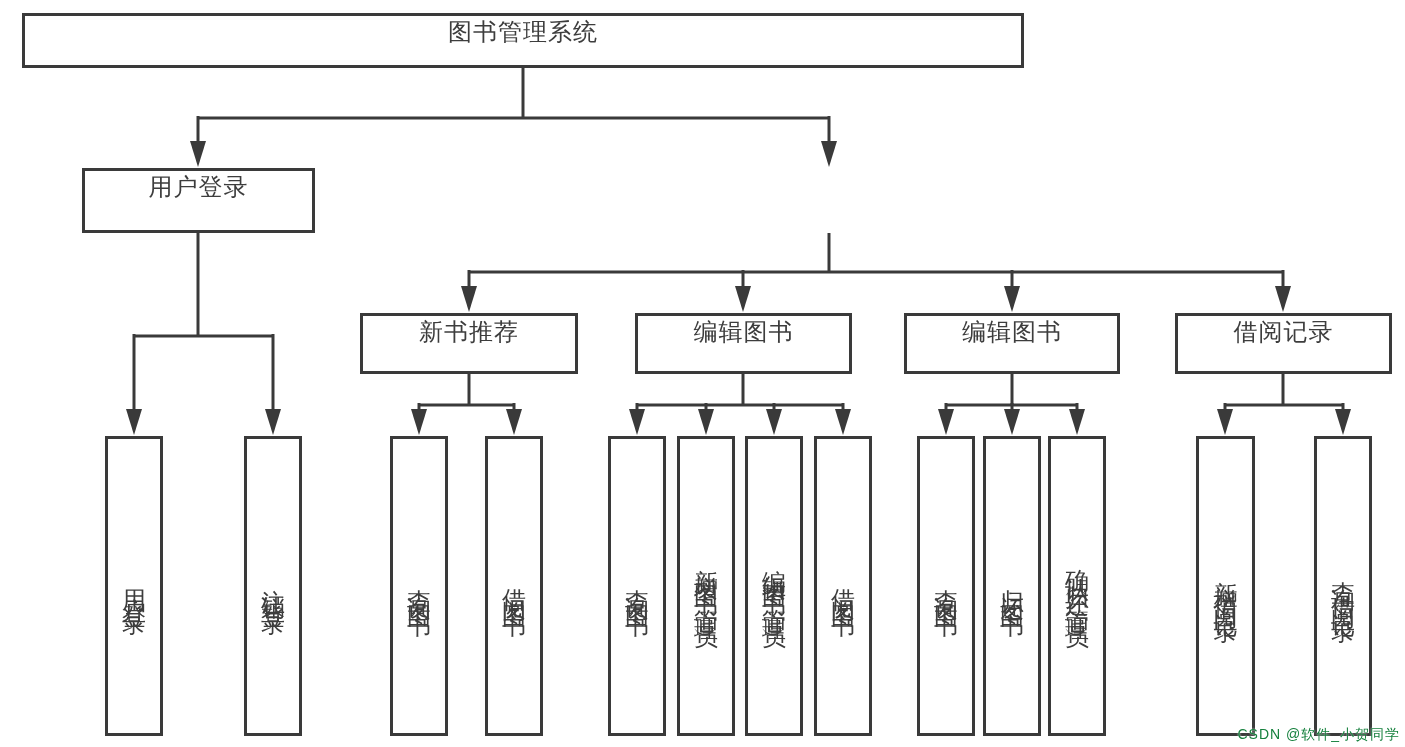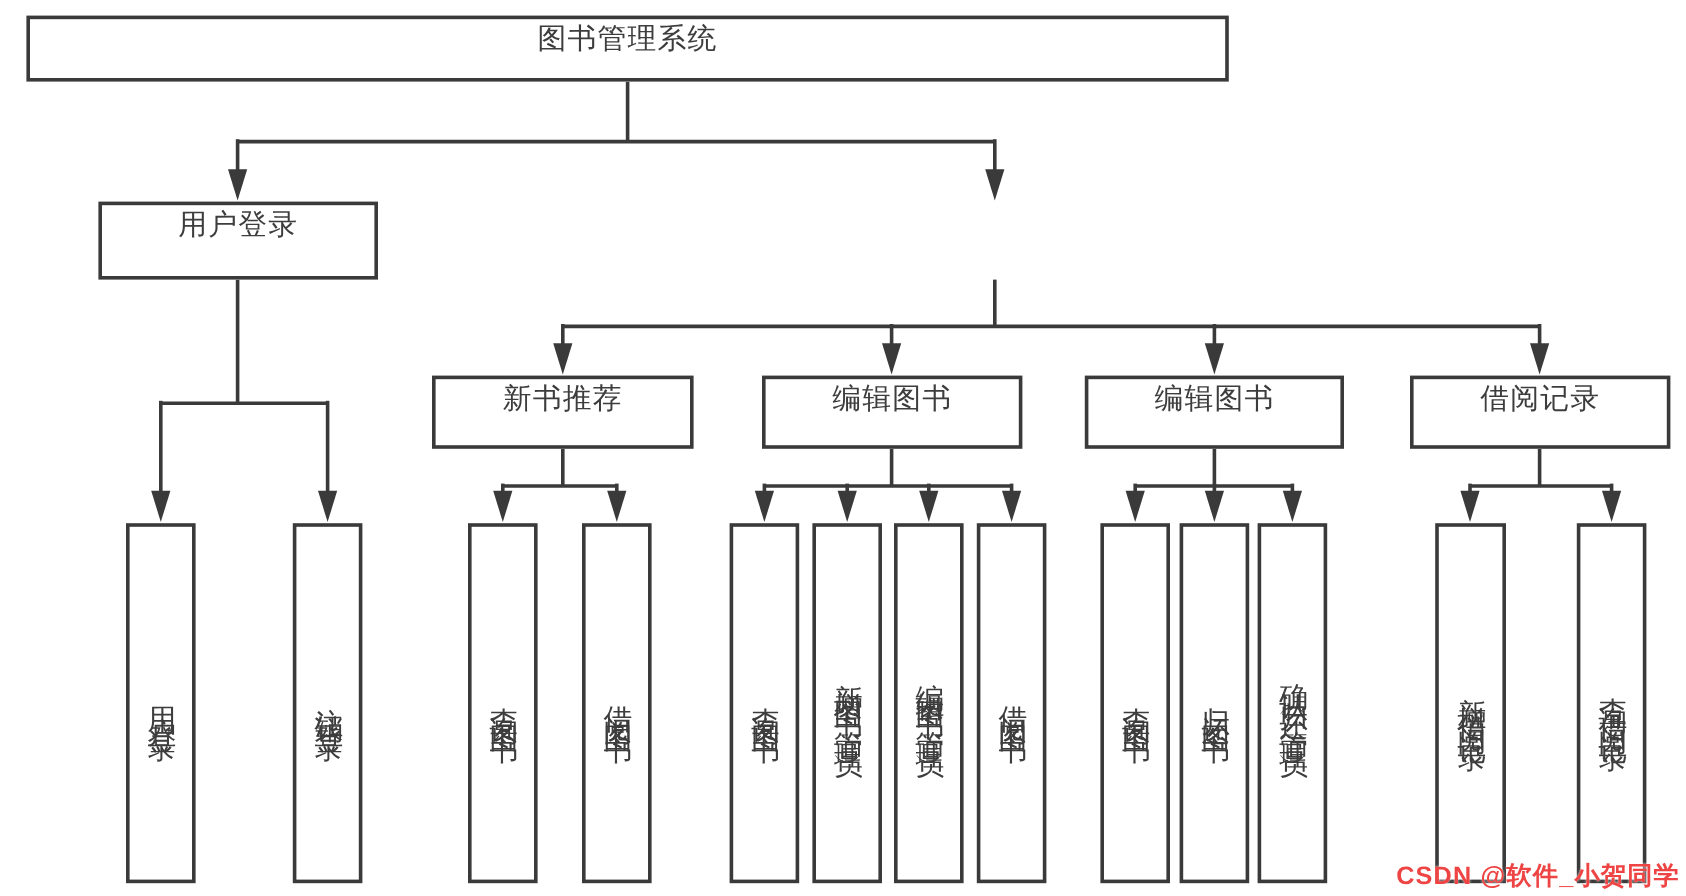--- a/index.html
+++ b/index.html
@@ -49,26 +49,25 @@
     text-orientation: mixed;
     font-size: 24px;
     letter-spacing: 8px;
     line-height: 1;
     white-space: nowrap;
   }
   .watermark {
     position: absolute;
     right: 5px;
     bottom: 3px;
-    font-size: 21px;
+    font-size: 14px;
     letter-spacing: 1px;
-    color: #ef4444;
+    color: #15803d;
     text-shadow: 0 0 2px #ffffff;
     white-space: nowrap;
-    font-weight: bold;
   }
 </style>
 </head>
 <body>
 
 <div class="canvas">
 
   <svg class="connectors" viewBox="0 0 1405 747" xmlns="http://www.w3.org/2000/svg" stroke="#3a3a3a" stroke-width="3" fill="#3a3a3a">
 
     <g>

